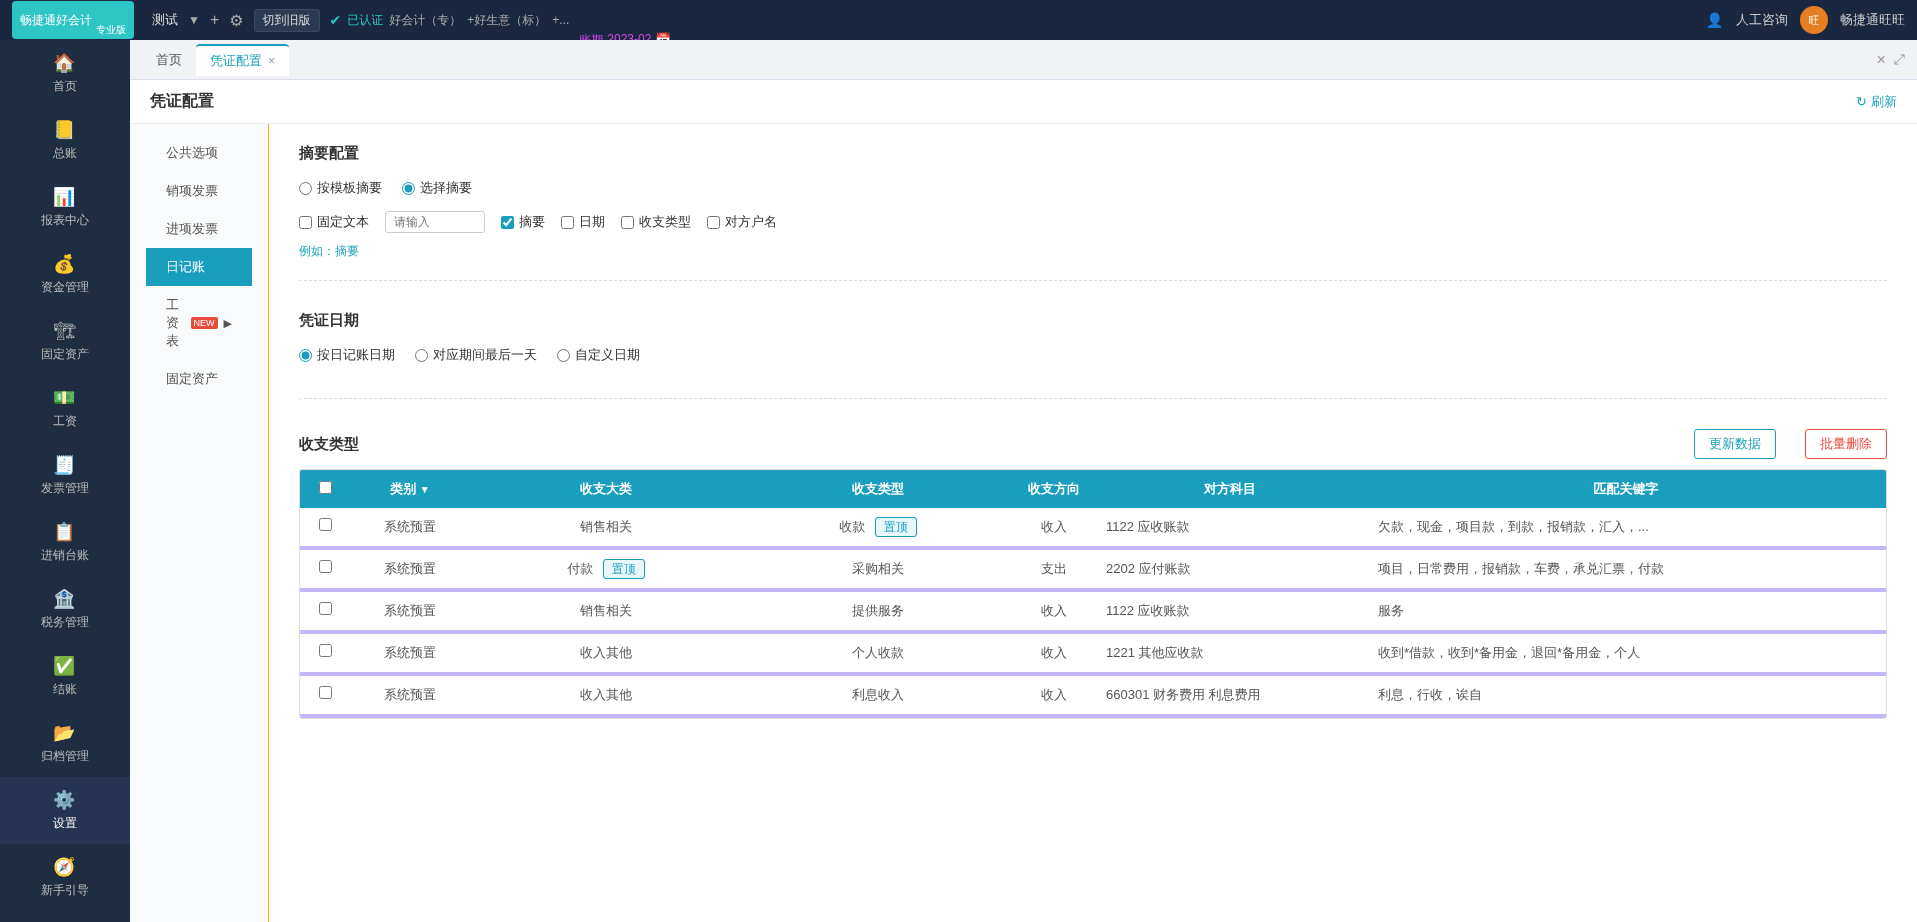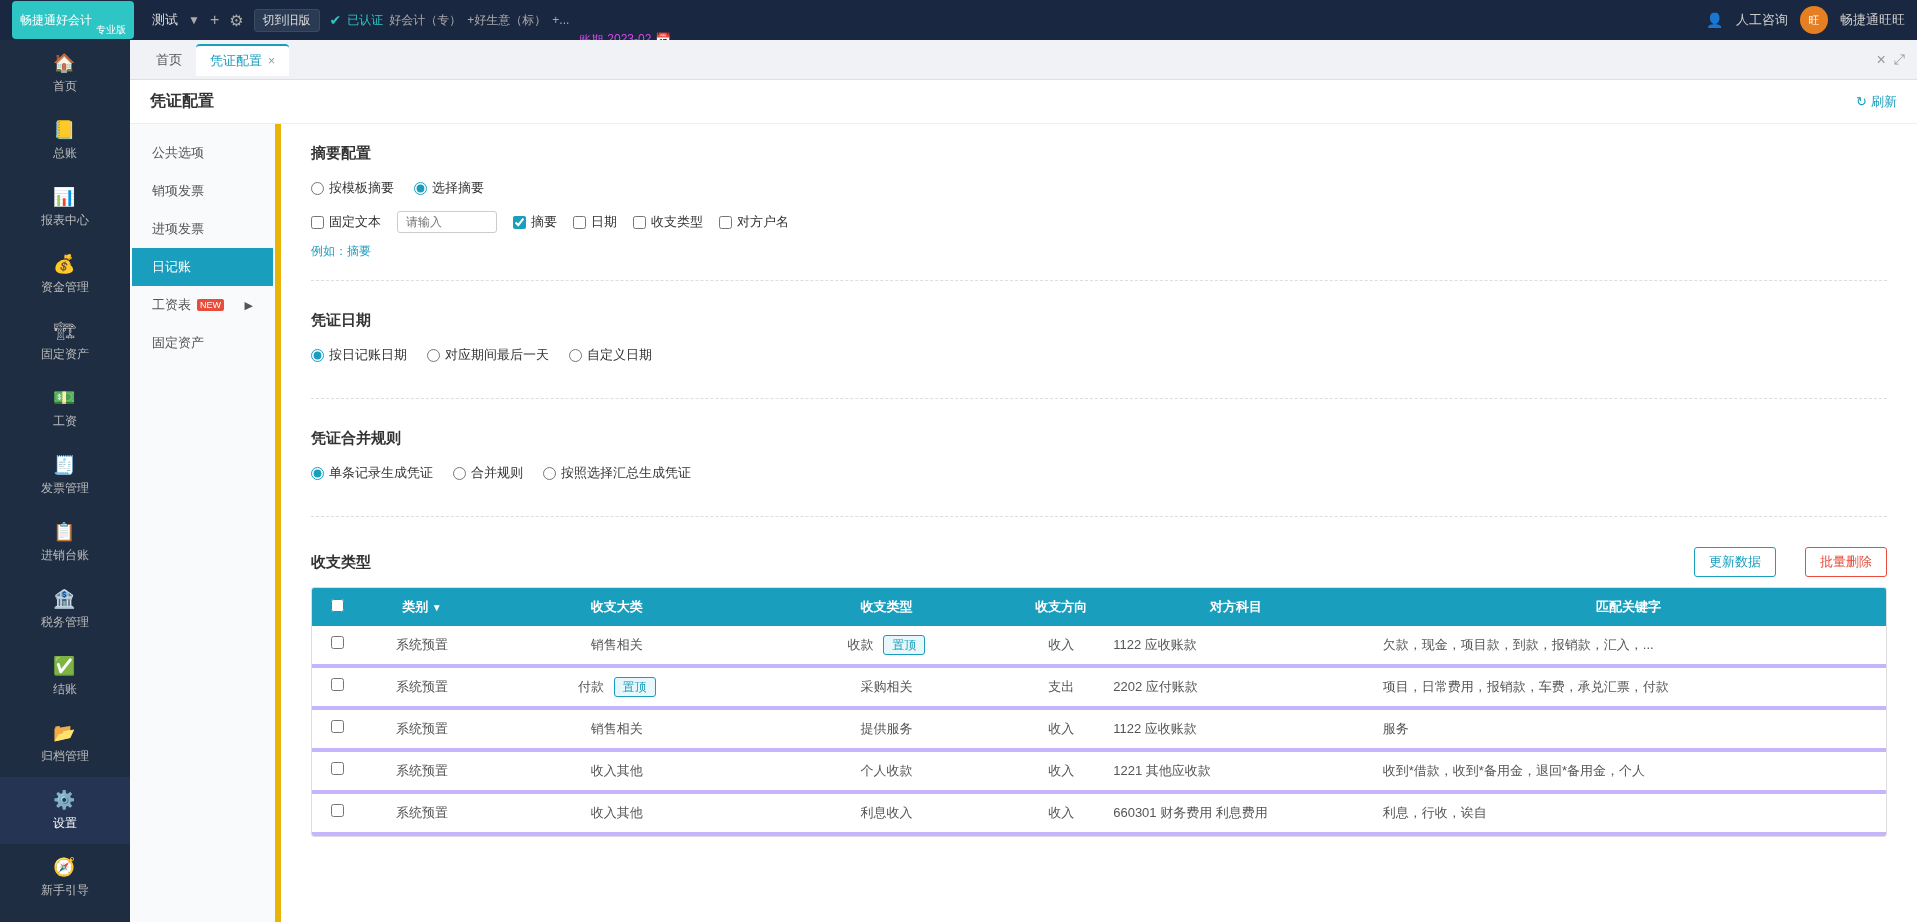--- a/index.html
+++ b/index.html
@@ -40,21 +40,21 @@
     .page-content { flex: 1; background: #fff; overflow: hidden; display: flex; flex-direction: column; }
 
     
     .page-header { height: 44px; background: #fff; display: flex; align-items: center; justify-content: space-between; padding: 0 20px; border-bottom: 1px solid #eee; flex-shrink: 0; }
     .page-title { font-size: 16px; font-weight: bold; color: #333; }
 
     
     .body-layout { display: flex; flex: 1; overflow: hidden; }
 
     
-    .left-nav { width: 151px; background: #f9fafb; border-right: 6px solid #eab308; padding: 10px 2px; flex-shrink: 0; }
+    .left-nav { width: 139px; background: #f9fafb; border-right: 1px solid #eab308; padding: 10px 16px; flex-shrink: 0; }
     .left-nav-item { padding: 10px 20px; cursor: pointer; font-size: 13px; color: #555; display: flex; align-items: center; gap: 6px; }
     .left-nav-item.active { background: #1a9ebd; color: #fff; border-radius: 0; }
     .left-nav-item .new-badge { background: #e74c3c; color: #fff; font-size: 9px; padding: 1px 3px; border-radius: 2px; }
     .left-nav-item .arrow { margin-left: auto; font-size: 11px; }
 
     
     .right-content { flex: 1; overflow-y: auto; padding: 20px 30px; }
 
     
     .section { margin-bottom: 30px; padding-bottom: 20px; border-bottom: 1px dashed #ddd; }
@@ -299,37 +299,20 @@
                 <input type="radio" name="vdate" value="last_day" style="">
                 <span>对应期间最后一天</span>
               </label>
               <label class="radio-option">
                 <input type="radio" name="vdate" value="custom" style="">
                 <span>自定义日期</span>
               </label>
             </div>
           </div>
 
-          <div class="section">
-            <div class="section-title">凭证合并规则</div>
-            <div class="radio-group">
-              <label class="radio-option">
-                <input type="radio" name="merge" value="single" checked="" style="">
-                <span>单条记录生成凭证</span>
-              </label>
-              <label class="radio-option">
-                <input type="radio" name="merge" value="merge" style="">
-                <span>合并规则</span>
-              </label>
-              <label class="radio-option">
-                <input type="radio" name="merge" value="summary" style="">
-                <span>按照选择汇总生成凭证</span>
-              </label>
-            </div>
-          </div>
 
           <div class="section" style="border-bottom:none;">
             <div style="display:flex;align-items:center;justify-content:space-between;margin-bottom:10px;">
               <div class="section-title" style="margin-bottom:0;">收支类型</div>
               <div class="table-actions" style="margin-bottom:0;">
                 <button class="btn-outline">更新数据</button>
                 <button class="btn-danger">批量删除</button>
               </div>
             </div>
             <div class="table-wrapper">

